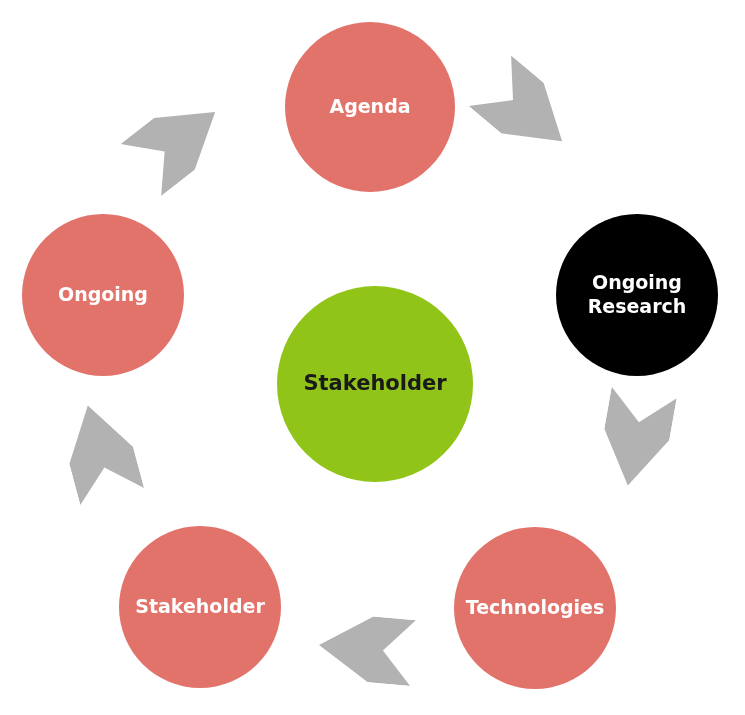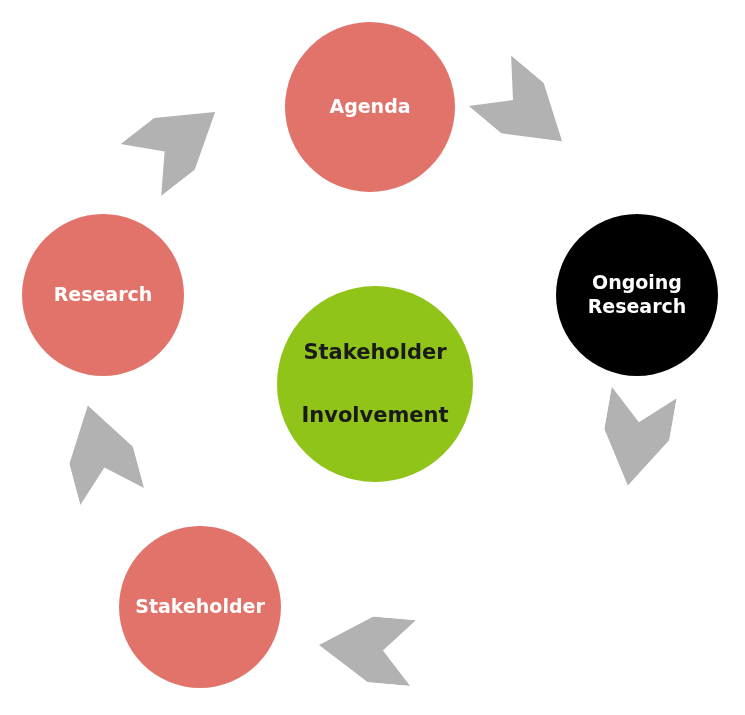--- a/index.html
+++ b/index.html
@@ -67,32 +67,34 @@
 <div class="canvas">
 
   <div class="node node-agenda" style="background-color: rgb(226, 115, 107);">
     <span class="label">Agenda</span>
   </div>
 
   <div class="node node-ongoing" style="background-color: #000000;">
     <span class="label">Ongoing Research</span>
   </div>
 
+  <div class="node node-technologies" style="background-color: rgb(226, 115, 107);">
+    <span class="label">Technologies</span>
+  </div>
 
   <div class="node node-deployment" style="background-color: rgb(226, 115, 107);">
     <span class="label">Stakeholder</span>
   </div>
 
   <div class="node node-impacts" style="background-color: rgb(226, 115, 107);">
-    <span class="label">Research</span>
+    <span class="label">Ongoing</span>
   </div>
 
   <div class="center-circle" style="background-color: rgb(144, 196, 24);">
     <div>Stakeholder</div>
-    <div>Involvement</div>
   </div>
 
   <div class="arrow arrow-1">
     <svg viewBox="0 0 100 70" xmlns="http://www.w3.org/2000/svg">
       <polygon points="0,0 45,0 100,35 45,70 0,70 32,35" fill="#B2B2B2"></polygon>
     </svg>
   </div>
 
   <div class="arrow arrow-2">
     <svg viewBox="0 0 100 70" xmlns="http://www.w3.org/2000/svg">

